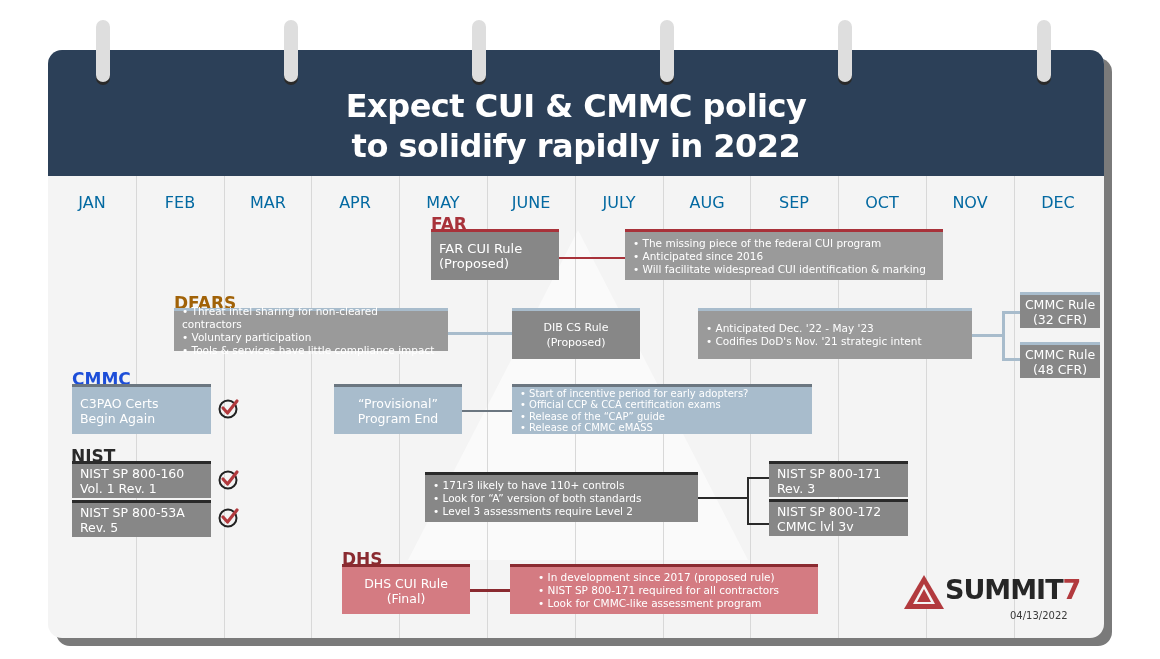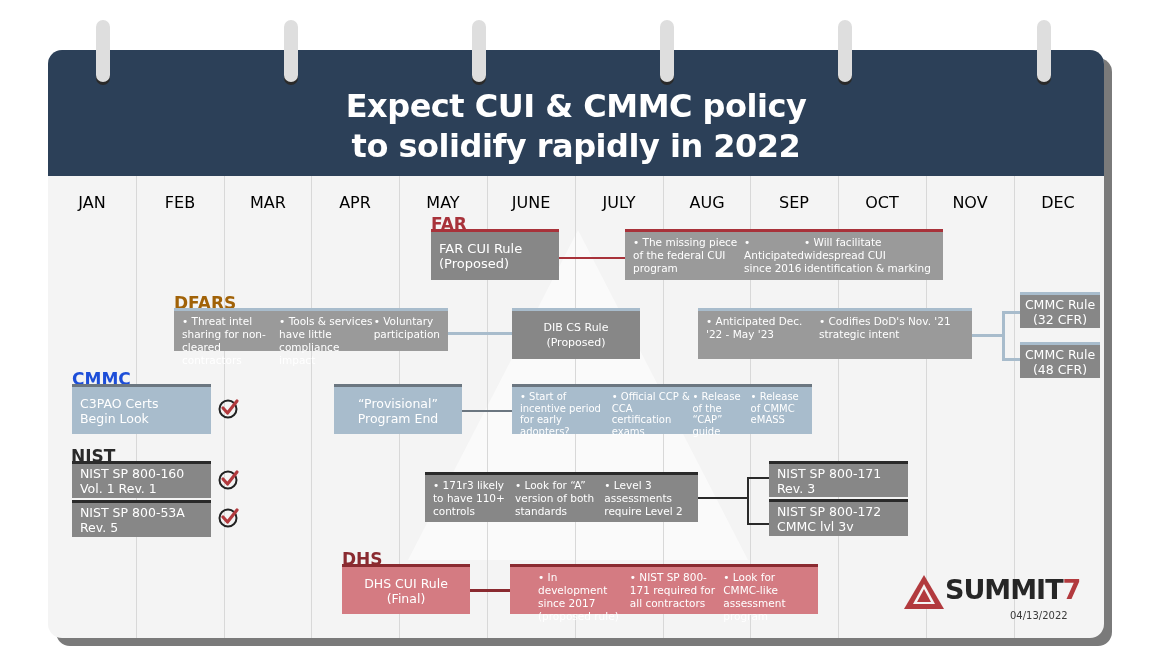--- a/index.html
+++ b/index.html
@@ -7,31 +7,31 @@
          font-family:"DejaVu Sans", "Liberation Sans", sans-serif; }
   .shadow { position:absolute; left:56px; top:58px; width:1056px; height:588px;
             background:#7a7a7a; border-radius:14px; }
   .card { position:absolute; left:48px; top:50px; width:1056px; height:588px;
           background:#f4f4f4; border-radius:14px; overflow:hidden; }
   .header { position:absolute; left:0; top:0; width:100%; height:126px; background:#2c4058; }
   .title { position:absolute; left:0; top:36px; width:100%; text-align:center; color:#ffffff;
            font-weight:bold; font-size:32px; line-height:40px; letter-spacing:-0.5px; }
   .ring { position:absolute; top:20px; width:14px; height:62px; background:#dedede;
           border-radius:7px; box-shadow:0 3px 0 #2a2a2a; }
-  .month { position:absolute; top:143px; width:88px; text-align:center; color:#000000;
+  .month { position:absolute; top:143px; width:88px; text-align:center; color:#0369a1;
            font-size:16px; }
   .vline { position:absolute; width:1px; background:#d8d8d8; }
   .watermark { position:absolute; left:360px; top:180px; width:0; height:0;
                border-left:170px solid transparent; border-right:170px solid transparent;
                border-bottom:330px solid rgba(255,255,255,0.55); }
   .sect { position:absolute; font-weight:bold; font-size:17px; line-height:18px; }
   .box { position:absolute; color:#ffffff; font-size:12.5px; line-height:15px; box-sizing:border-box; }
   .box.center { text-align:center; display:flex; flex-direction:column; justify-content:center; }
   .box.left { padding:6px 8px; display:flex; flex-direction:column; justify-content:center; }
-  .box.list { padding:4px 8px; font-size:10.5px; line-height:13px; display:flex; flex-direction:row; justify-content:center; }
+  .box.list { padding:4px 8px; font-size:10.5px; line-height:13px; display:flex; flex-direction:column; justify-content:center; }
   .gray { background:#878787; }
   .graylt { background:#9a9a9a; }
   .blue { background:#a8bccc; }
   .pink { background:#d47b82; }
   .hline { position:absolute; height:3px; }
   .conn { position:absolute; }
   .check { position:absolute; width:22px; height:22px; }
   .logotext { position:absolute; left:902px; top:524px; font-weight:bold; font-size:27px;
               color:#262626; letter-spacing:-1px; }
   .logo7 { color:#b23a3e; }
@@ -88,22 +88,22 @@
   <div class="box graylt list" style="left:577px;top:182px;width:318px;height:48px">
     <div>• The missing piece of the federal CUI program</div>
     <div>• Anticipated since 2016</div>
     <div>• Will facilitate widespread CUI identification &amp; marking</div>
   </div>
 
   <div class="sect" style="left:126px;top:244px;color:#a16207">DFARS</div>
   <div class="hline" style="left:126px;top:258px;width:274px;background:#a8bccc"></div>
   <div class="box graylt list" style="left:126px;top:261px;width:274px;height:40px">
     <div>• Threat intel sharing for non-cleared contractors</div>
+    <div>• Voluntary participation</div>
     <div>• Tools &amp; services have little compliance impact</div>
-    <div>• Voluntary participation</div>
   </div>
   <div class="conn" style="left:400px;top:282px;width:64px;height:3px;background:#a8bccc"></div>
   <div class="hline" style="left:464px;top:258px;width:128px;background:#a8bccc"></div>
   <div class="box gray center" style="left:464px;top:261px;width:128px;height:48px;font-size:11px">
     <div>DIB CS Rule</div>
     <div>(Proposed)</div>
   </div>
 
   <div class="hline" style="left:650px;top:258px;width:274px;background:#a8bccc"></div>
   <div class="box graylt list" style="left:650px;top:261px;width:274px;height:48px">
@@ -122,21 +122,21 @@
   <div class="hline" style="left:972px;top:292px;width:80px;background:#a8bccc"></div>
   <div class="box gray center" style="left:972px;top:295px;width:80px;height:33px;font-size:12.5px">
     <div>CMMC Rule</div>
     <div>(48 CFR)</div>
   </div>
 
   <div class="sect" style="left:24px;top:320px;color:#1d4ed8">CMMC</div>
   <div class="hline" style="left:24px;top:334px;width:139px;background:#6b7680"></div>
   <div class="box blue left" style="left:24px;top:337px;width:139px;height:47px;font-size:12.5px">
     <div>C3PAO Certs</div>
-    <div>Begin Look</div>
+    <div>Begin Again</div>
   </div>
   <svg class="check" style="left:170px;top:347px" viewBox="0 0 22 22">
     <circle cx="10" cy="12" r="8.5" fill="none" stroke="#222" stroke-width="2"></circle>
     <path d="M5 11 L9.5 16 L19 4" fill="none" stroke="#b23a3e" stroke-width="3.2" stroke-linecap="round" stroke-linejoin="round"></path>
   </svg>
 
   <div class="hline" style="left:286px;top:334px;width:128px;background:#6b7680"></div>
   <div class="box blue center" style="left:286px;top:337px;width:128px;height:47px;font-size:12.5px">
     <div>“Provisional”</div>
     <div>Program End</div>

